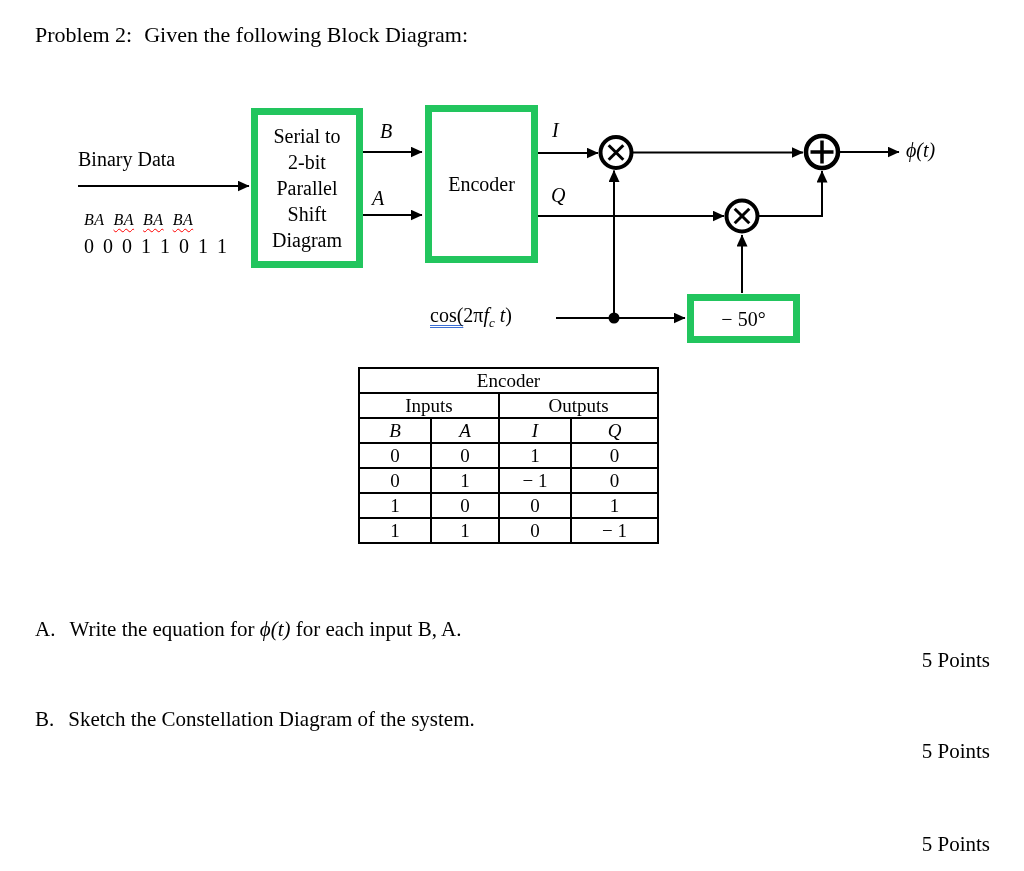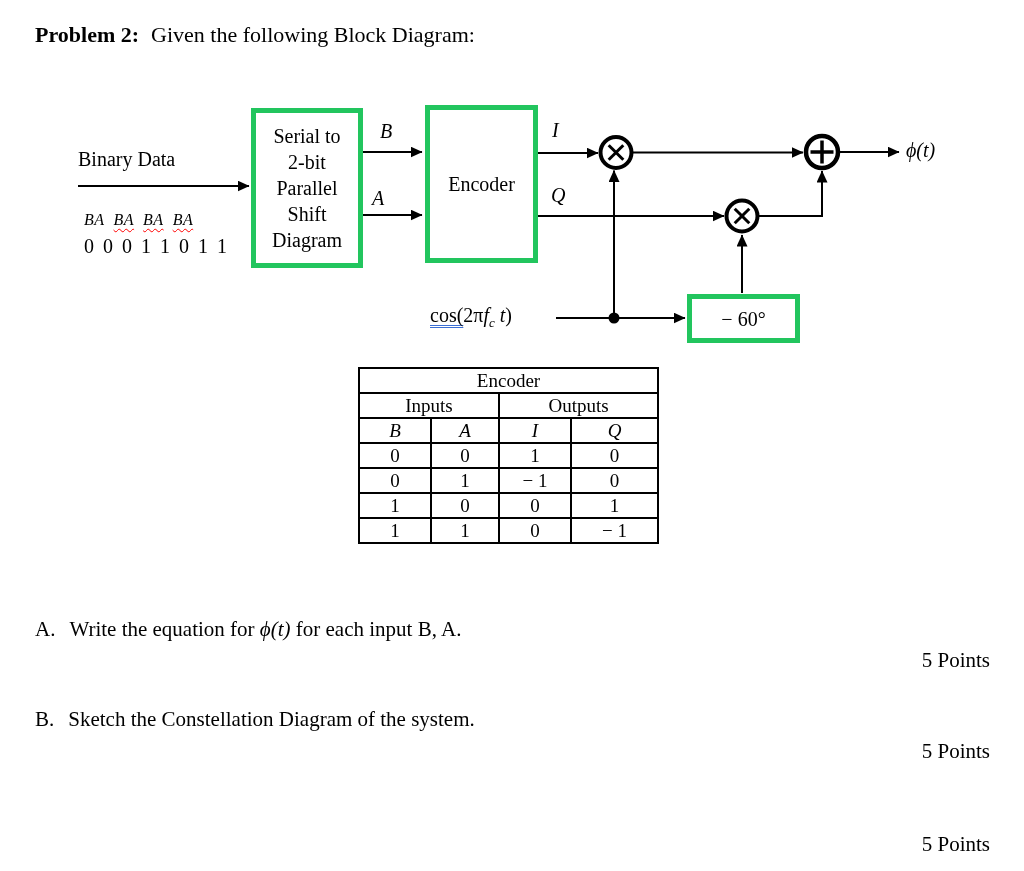--- a/index.html
+++ b/index.html
@@ -5,35 +5,35 @@
   :root { --squiggle:#ff0000; --grammar:#3b6fd4; }
   * { margin:0; padding:0; box-sizing:border-box; }
   body { background:#fff; }
   #page {
     position:relative; width:1024px; height:871px; background:#ffffff;
     font-family:"Liberation Serif", serif; color:#000; overflow:hidden;
   }
   .abs { position:absolute; }
   
   .title { left:35px; top:22px; font-size:22px; }
-  .title .bold { font-weight:bold; margin-right:12px;margin-top:12px; }
+  .title .bold { font-weight:normal; margin-right:12px;margin-top:12px; }
   
   .lbl { font-size:20px; white-space:nowrap; }
   .ital { font-style:italic; }
   .binary-label { left:78px; top:148px;text-align:center; }
   .pairs { left:84px; top:211px; font-style:italic; font-size:16px; letter-spacing:0.5px; }
   .pairs span { margin-right:9px; }
   .pairs .squiggle {
     text-decoration:underline wavy var(--squiggle);
     text-decoration-thickness:1px; text-underline-offset:3px; text-decoration-skip-ink:none;
   }
   .bits { left:84px; top:235px; font-size:20px; letter-spacing:2px; }
   
   .dbox {
-    position:absolute; border:5px solid #22c55e; background:#fff;
+    position:absolute; border:7px solid #22c55e; background:#fff;
     display:flex; flex-direction:column; align-items:center; justify-content:center;
     text-align:center; font-size:20px; line-height:26px;
   }
   .sr-box { left:251px; top:108px; width:112px; height:160px; }
   .enc-box { left:425px; top:105px; width:113px; height:158px; }
   .m90-box { left:687px; top:294px; width:113px; height:49px; line-height:20px; }
   .b-label { left:380px; top:120px; }
   .a-label { left:372px; top:187px; }
   .i-label { left:552px; top:119px; }
   .q-label { left:551px; top:184px; }
@@ -116,21 +116,21 @@
     <span>Parallel</span>
     <span>Shift</span>
     <span>Diagram</span>
   </div>
 
   <div class="dbox enc-box">
     <span>Encoder</span>
   </div>
 
   <div class="dbox m90-box">
-    <span>− 60°</span>
+    <span>− 50°</span>
   </div>
 
   <div class="abs lbl ital b-label">B</div>
   <div class="abs lbl ital a-label">A</div>
   <div class="abs lbl ital i-label">I</div>
   <div class="abs lbl ital q-label">Q</div>
 
   <div class="abs lbl carrier">
     <span class="gram">cos(</span><span>2π</span><span class="ital">f</span><sub class="ital">c</sub><span class="ital"> t</span><span>)</span>
   </div>

